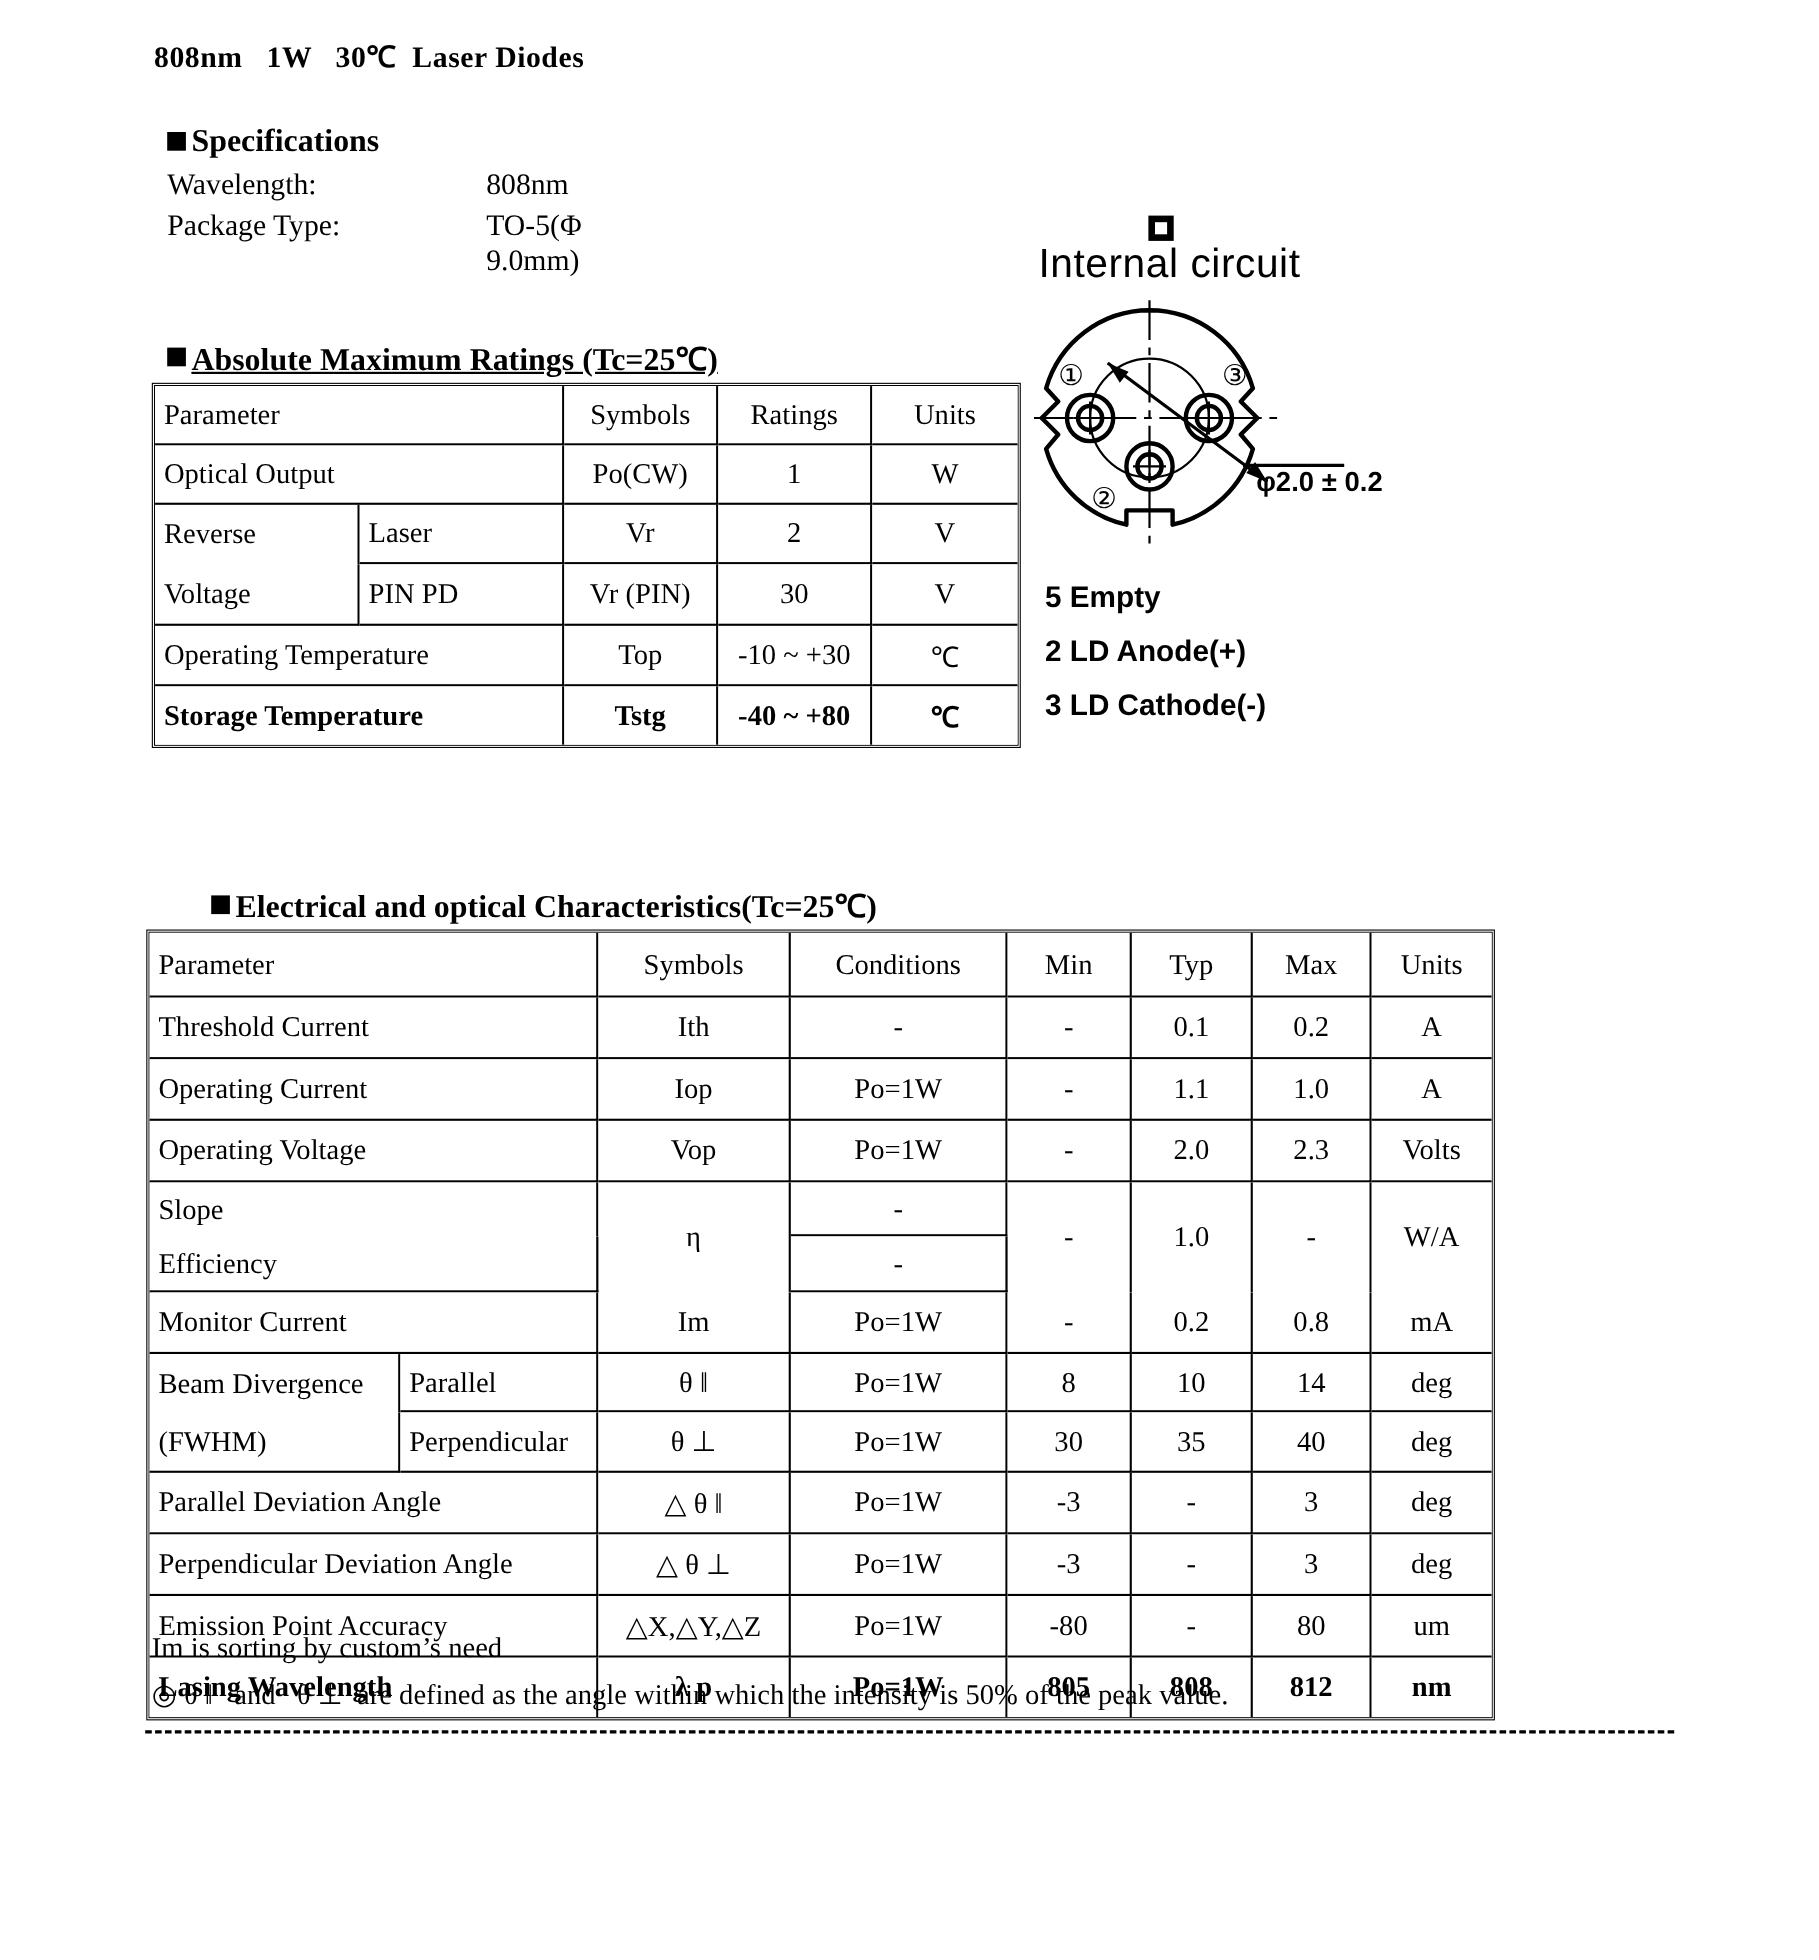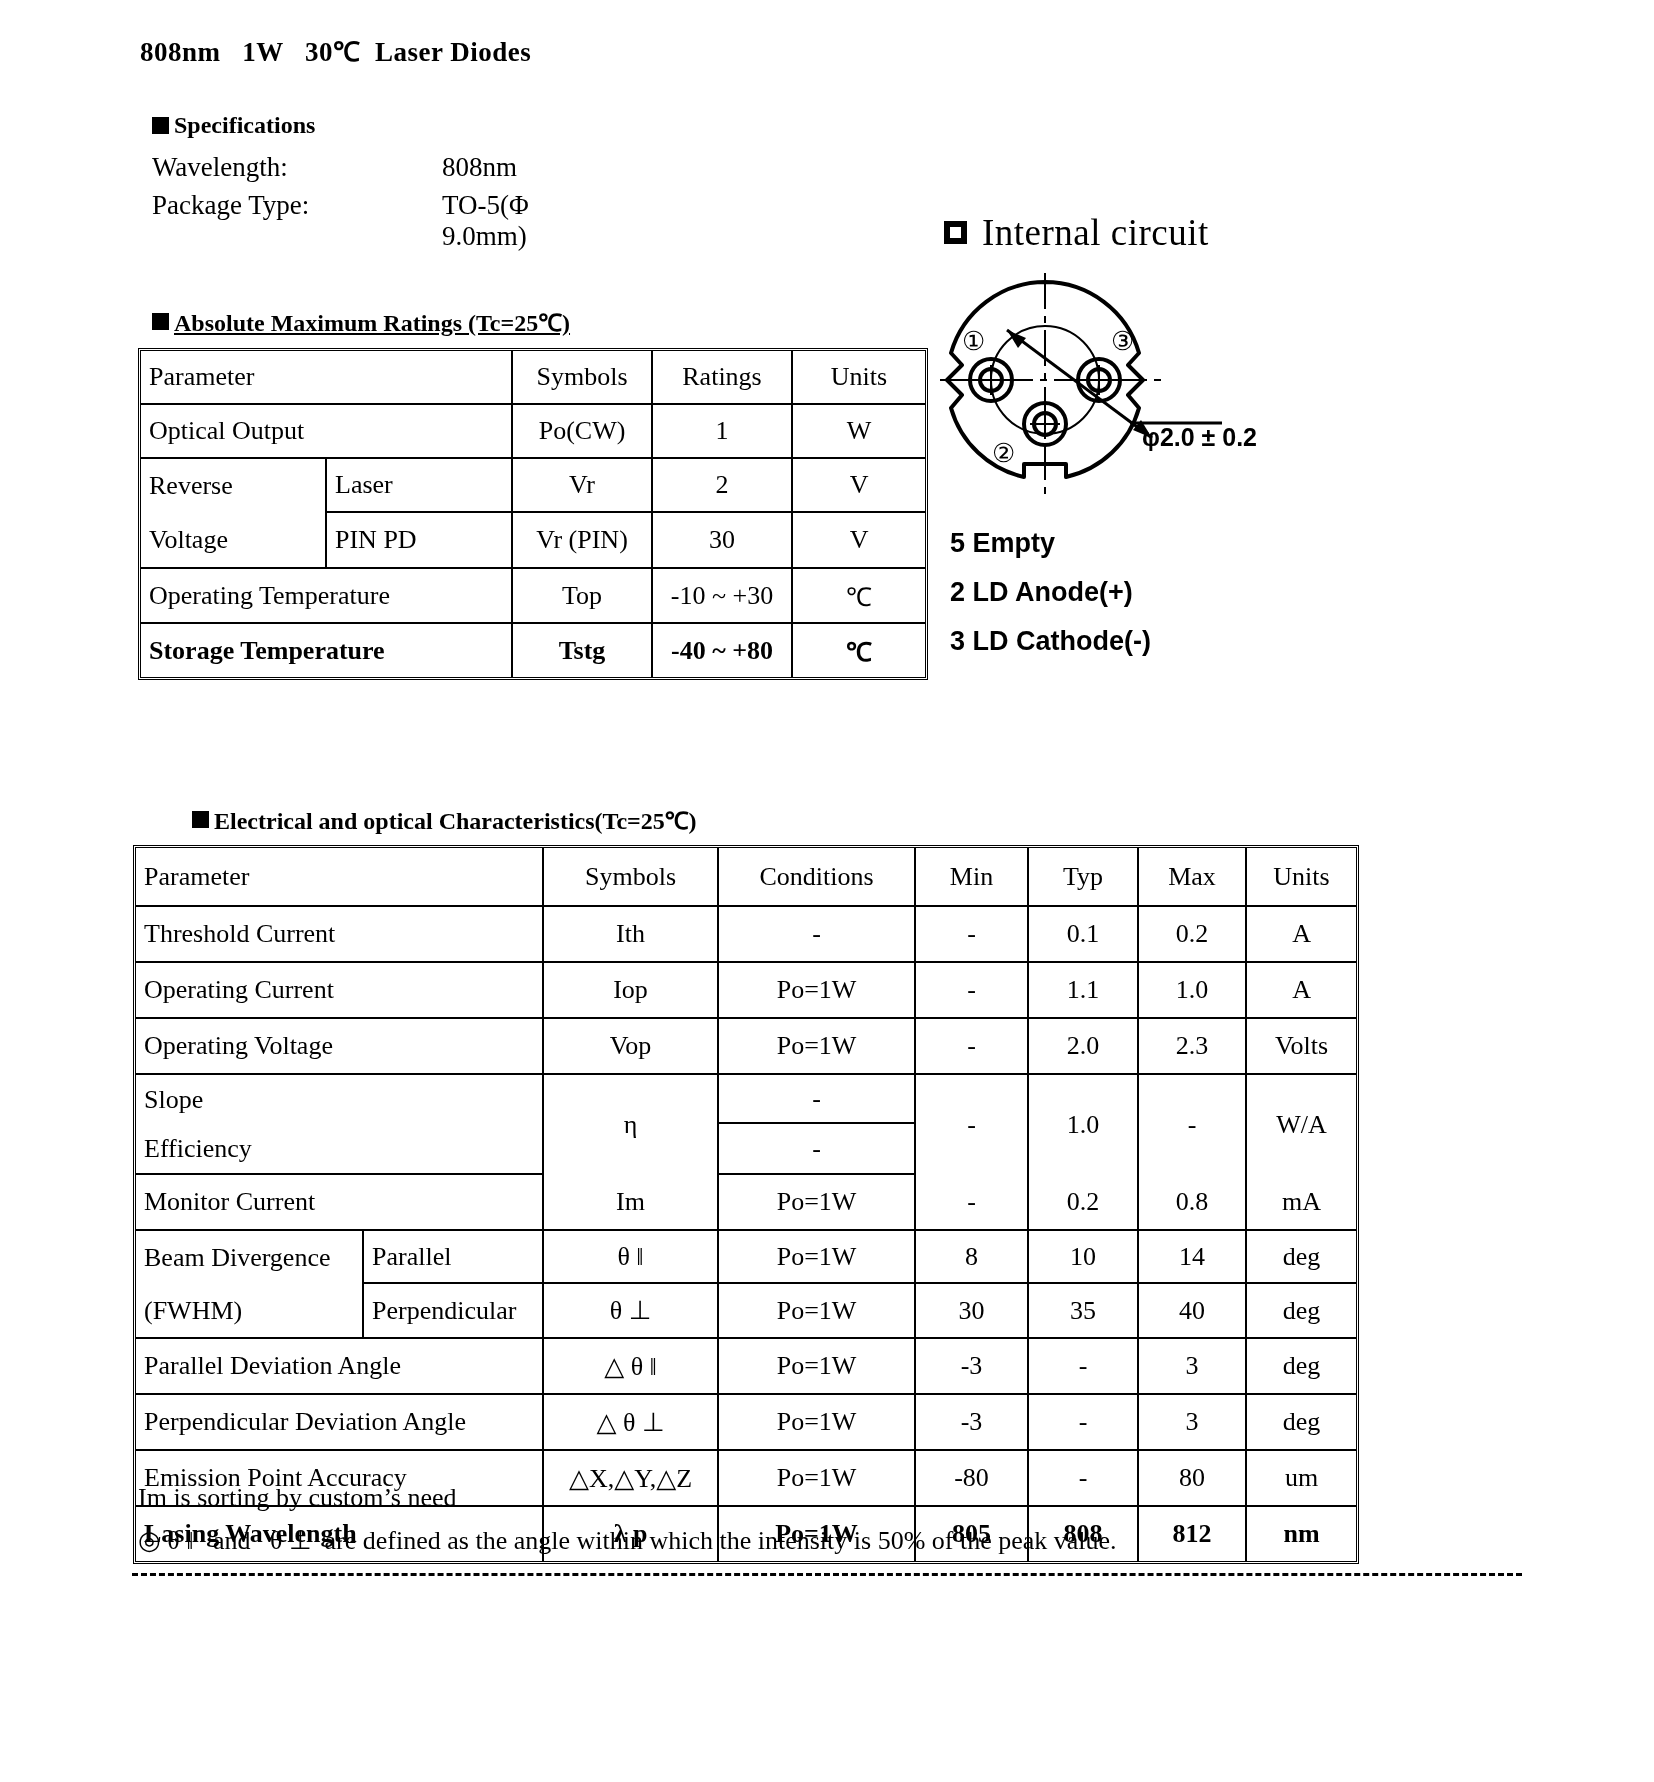--- a/index.html
+++ b/index.html
@@ -13,21 +13,21 @@
   }
   .page { position:relative; width:1654px; height:1782px; }
 
   
   .doc-title {
     position:absolute; left:140px; top:32px;
     font-size:27px; font-weight:bold;
     letter-spacing:0.5px; white-space:pre;
   }
   .sec-head {
-    font-size:24px; font-weight:bold;
+    font-size:29px; font-weight:bold;
     white-space:pre; display:flex; align-items:center;
   }
   .sec-head .sq {
     display:inline-block; width:17px; height:17px;
     background:#000; margin-right:5px; flex:none;
   }
   .spec-head { position:absolute; left:152px; top:112px; }
   .amr-head  { position:absolute; left:152px; top:305px; font-weight:bold;text-decoration:underline; }
   .eoc-head  { position:absolute; left:152px; top:803px; font-weight:bold;padding-left:40px; }
 
@@ -62,24 +62,24 @@
   td.nb { border-bottom:none !important; }
 
   
   #amr-table { position:absolute; left:138px; top:348px; width:752px; }
 
   
   #eoc-table { position:absolute; left:133px; top:845px; width:1220px; }
 
   
   .ic-head {
-    position:absolute; left:944px; top:211px;
-    font-family:Liberation Serif, serif;
+    position:absolute; left:944px; top:196px;
+    font-family:Liberation Sans, sans-serif;
     font-size:37px; letter-spacing:0.5px;
-    display:flex; align-items:center; white-space:pre;
+    display:flex; align-items:center; white-space:pre;flex-direction:column;
   }
   .ic-head .sq-o {
     display:inline-block; width:23px; height:23px;
     border:6px solid #000; margin-right:15px; flex:none;
     box-sizing:border-box;
   }
   #pkg-svg { position:absolute; left:930px; top:268px; }
   .pin-legend {
     position:absolute; left:950px; top:528px;
     font-family:"Liberation Sans", sans-serif;

